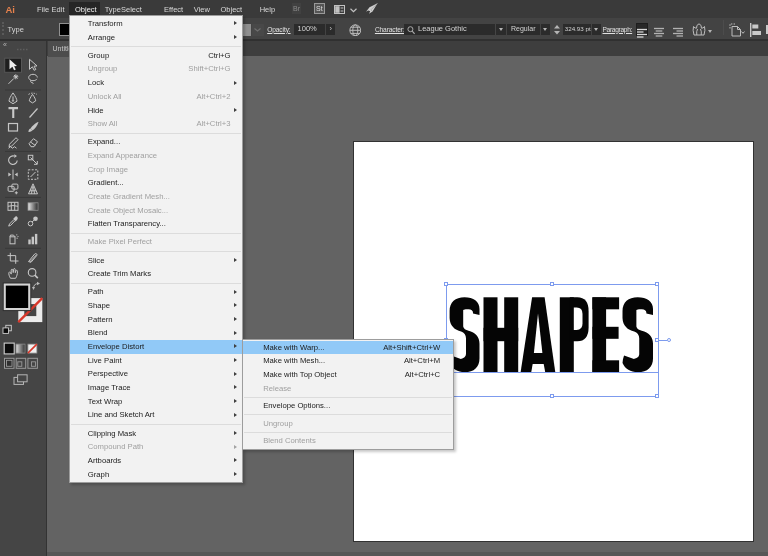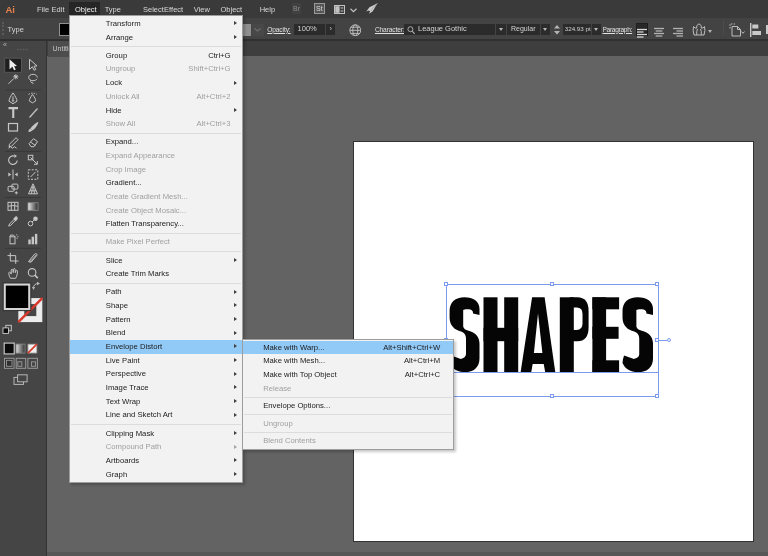--- a/index.html
+++ b/index.html
@@ -20,42 +20,42 @@
 #tools{left:0;top:41.3px;width:46.5px;height:514.7px;background:#454545;z-index:6;border-right:1px solid #333}
 
 #artboard{left:353.4px;top:141px;width:400.3px;height:401.3px;background:#fff;border:1.2px solid #323232;z-index:1}
 
 .selline{position:absolute;background:#7d9bee;z-index:3}
 .handle{position:absolute;width:4px;height:4px;background:#fff;border:1px solid #7d9bee;z-index:4}
 .handlef{position:absolute;width:3.4px;height:3.4px;background:#5d82e8;z-index:4}
 .handlec{position:absolute;width:4px;height:4px;background:#fff;border:1px solid #7d9bee;border-radius:50%;z-index:4}
 
 .menu{position:absolute;background:#f2f2f2;border:1px solid #9d9d9d;z-index:40;box-shadow:1.5px 1.5px 2.5px rgba(0,0,0,0.22);padding:1px 0}
-.menu .it{position:relative;height:13.7px;font-size:7.7px;line-height:13.8px;color:#1b1b1b;padding-left:36px}
+.menu .it{position:relative;height:13.7px;font-size:7.7px;line-height:13.8px;color:#1b1b1b;padding-left:18px}
 .menu .it .sc{position:absolute;right:11px;top:0}
 .menu .it .ar{position:absolute;right:5px;top:4.4px;width:0;height:0;border-left:3.4px solid #404040;border-top:2.6px solid transparent;border-bottom:2.6px solid transparent}
 .tri{display:inline-block;width:0;height:0;border-top:3px solid #b5b5b5;border-left:2.6px solid transparent;border-right:2.6px solid transparent}
 .menu .it.dis{color:#9f9f9f}
 .menu .it.dis .ar{border-left-color:#a3a3a3}
 .menu .it.hl{background:#91c9f7}
 .menu .sep{height:1px;background:#dcdcdc;margin:1.7px 1px}
 #submenu .sep{margin:1.42px 1px}
 #submenu .it{padding-left:20px}
 #submenu .it .sc{right:13px}
 </style></head>
 <body>
 
 <div class="abs" id="menubar">
   <span id="ailogo">Ai</span>
   <span class="mi" style="left:37px">File</span>
   <span class="mi" style="left:51.6px">Edit</span>
   <span id="objbox"></span>
   <span class="mi" style="left:75px;color:#f0f0f0">Object</span>
   <span class="mi" style="left:104.7px">Type</span>
-  <span class="mi" style="left:143px">Select</span>
+  <span class="mi" style="left:121px">Select</span>
   <span class="mi" style="left:164.1px">Effect</span>
   <span class="mi" style="left:193.8px">View</span>
   <span class="mi" style="left:220.5px">Object</span>
   <span class="mi" style="left:259.7px">Help</span>
   <span class="mi" style="left:292px;color:#8a8a8a;background:#414141;padding:0 1px;top:3px;height:11px;line-height:11px;font-size:7px">Br</span>
   <span class="mi" style="left:314px;color:#ddd;background:#555;border:1px solid #999;padding:0 1px;top:3px;height:11px;line-height:10px;font-size:7px">St</span>
   <svg style="position:absolute;left:333.9px;top:4.5px" width="11" height="9">
       <rect x="0.5" y="0.5" width="10" height="8" fill="none" stroke="#c2c2c2" stroke-width="1"></rect>
       <rect x="1.2" y="1.2" width="4.4" height="6.6" fill="#c2c2c2"></rect>
       <line x1="6.6" y1="3" x2="9.4" y2="3" stroke="#c2c2c2"></line>

